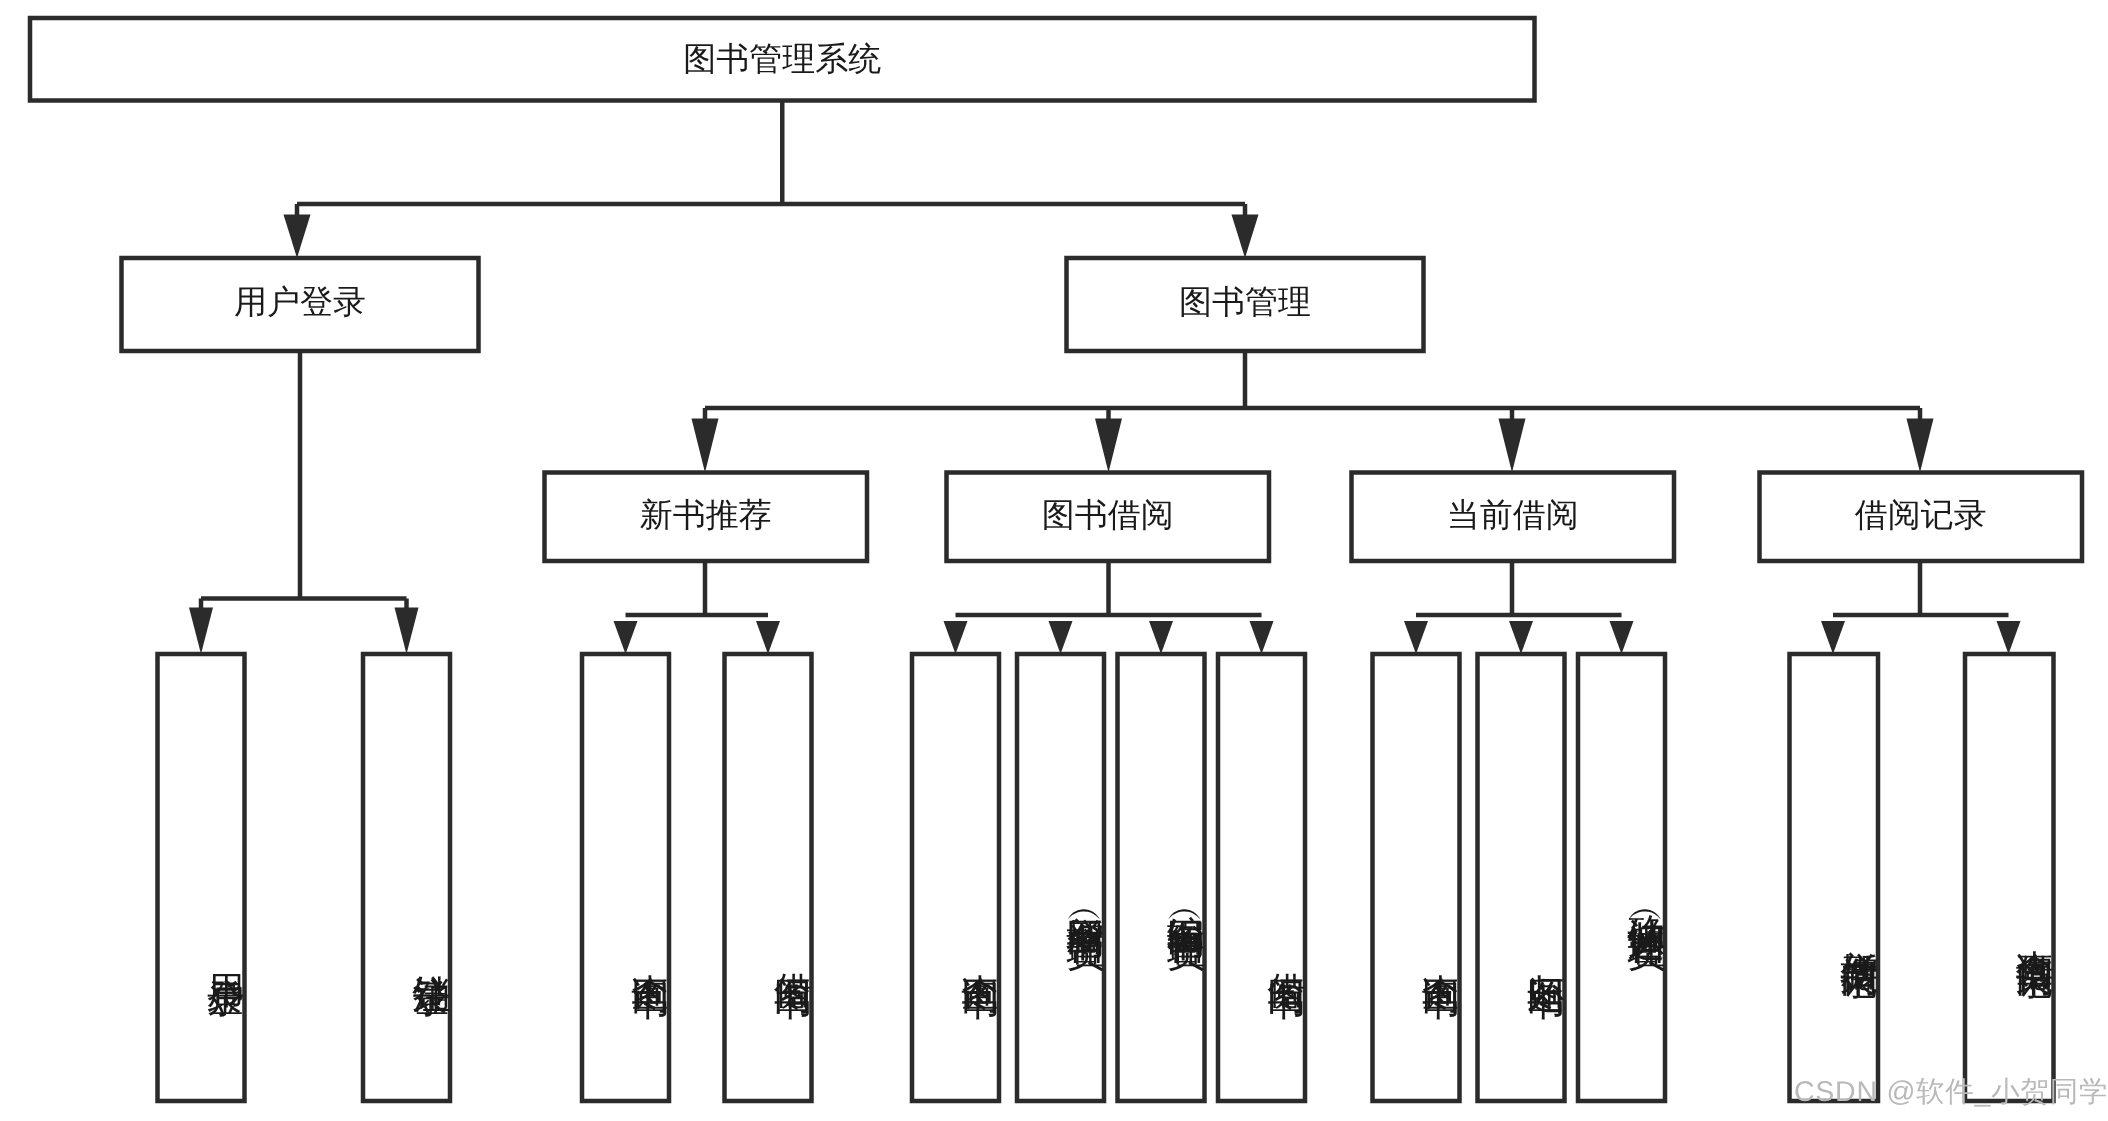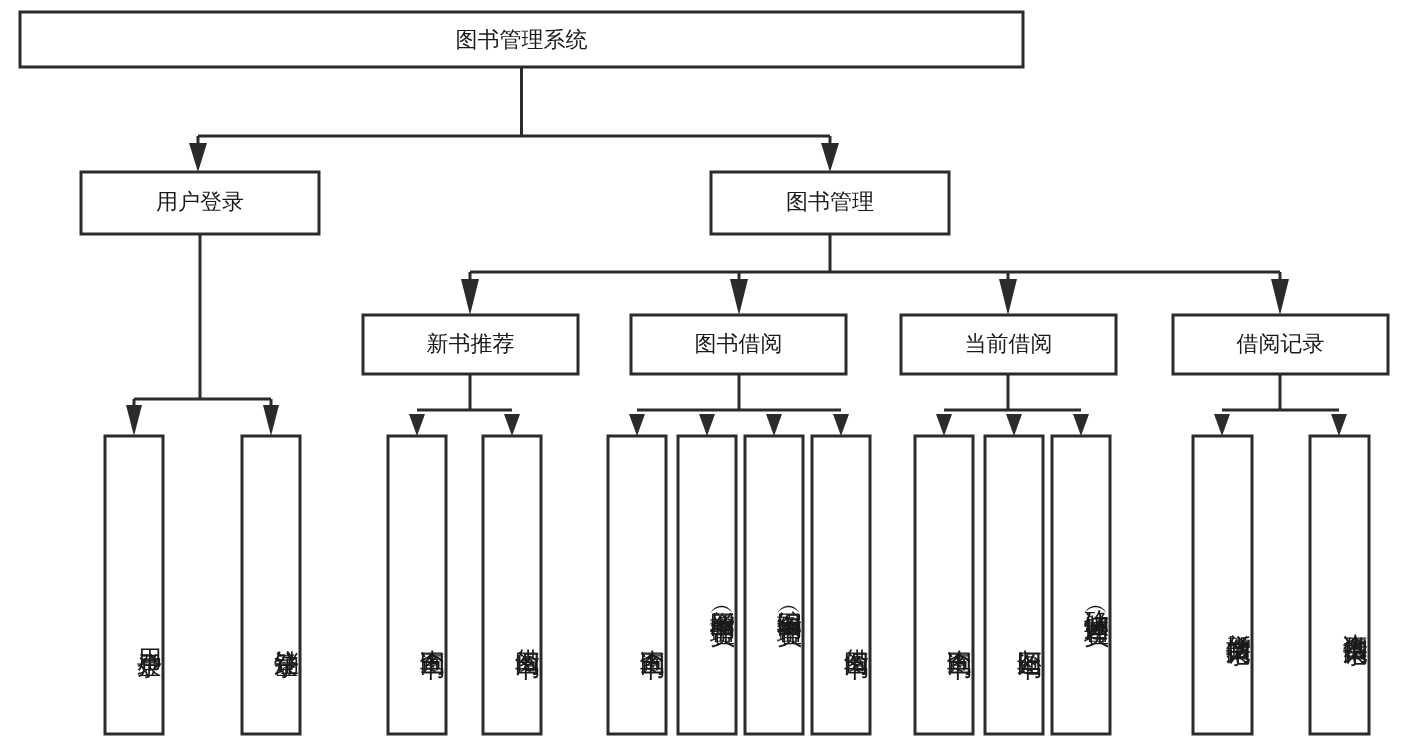--- a/index.html
+++ b/index.html
@@ -206,13 +206,14 @@
   <div class="leaf-label-v" style="left: 608px; width: 58px; top: 436px; height: 298px; padding-top: 95px; box-sizing: border-box;">查询图书</div>
   <div class="leaf-label-v" style="left: 678px; width: 58px; top: 436px; height: 298px; padding-top: 27.5px; box-sizing: border-box;">新增图书（管理员）</div>
   <div class="leaf-label-v" style="left: 745px; width: 58px; top: 436px; height: 298px; padding-top: 27.5px; box-sizing: border-box;">编辑图书（管理员）</div>
   <div class="leaf-label-v" style="left: 812px; width: 58px; top: 436px; height: 298px; padding-top: 95px; box-sizing: border-box;">借阅图书</div>
   <div class="leaf-label-v" style="left: 915px; width: 58px; top: 436px; height: 298px; padding-top: 95px; box-sizing: border-box;">查询图书</div>
   <div class="leaf-label-v" style="left: 985px; width: 58px; top: 436px; height: 298px; padding-top: 95px; box-sizing: border-box;">归还图书</div>
   <div class="leaf-label-v" style="left: 1052px; width: 58px; top: 436px; height: 298px; padding-top: 27.5px; box-sizing: border-box;">确认归还（管理员）</div>
   <div class="leaf-label-v" style="left: 1193px; width: 59px; top: 436px; height: 298px; padding-top: 68px; box-sizing: border-box;">新增借阅记录</div>
   <div class="leaf-label-v" style="left: 1310px; width: 59px; top: 436px; height: 298px; padding-top: 68px; box-sizing: border-box;">查询借阅记录</div>
 
+  <div class="watermark" style="left: 1196px; top: 715px;">CSDN @软件_小贺同学</div>
 </div>
 
 </body></html>

